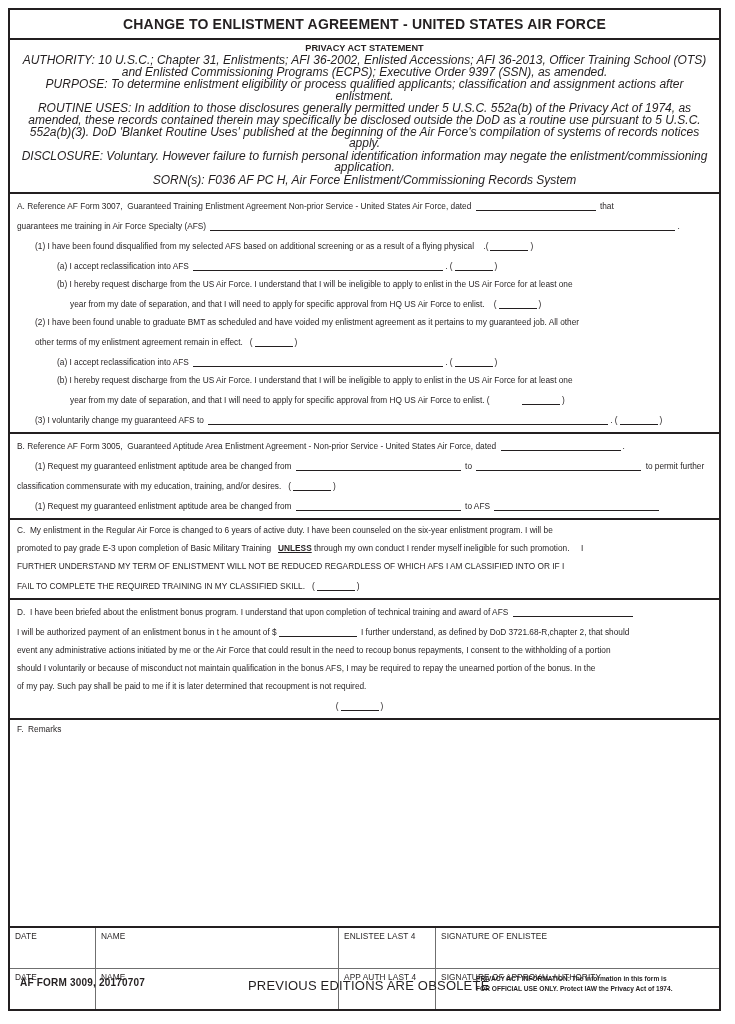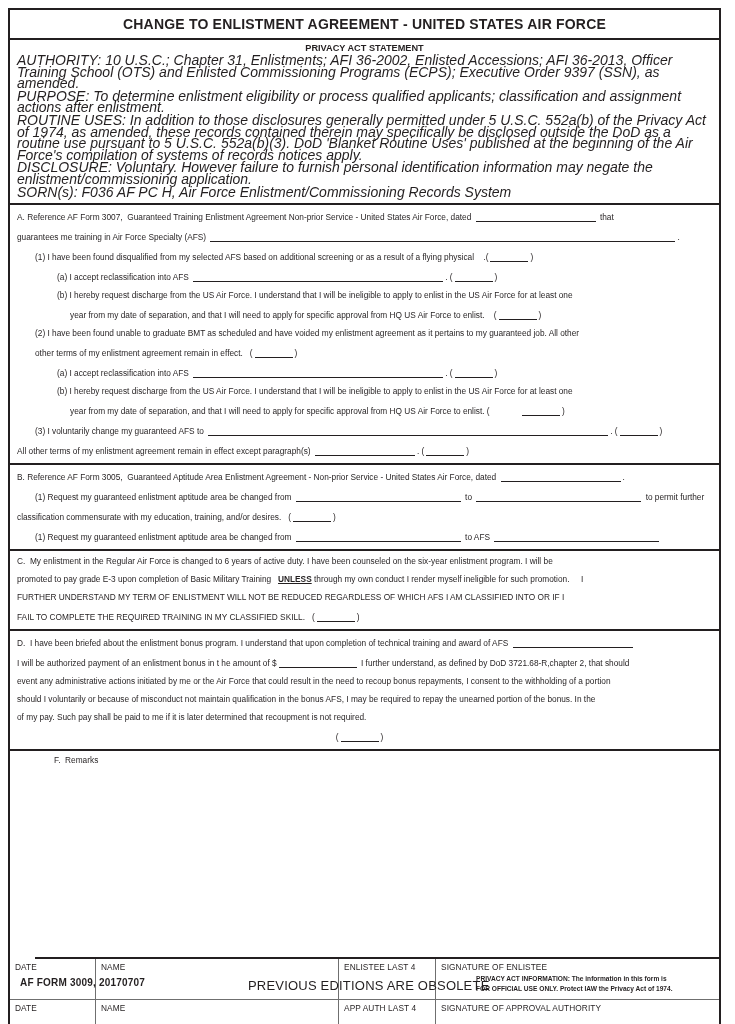--- a/index.html
+++ b/index.html
@@ -36,23 +36,23 @@
     font-weight:bold;
     padding:3px 0 2px 0;
   }
   .pa-body{
     padding:0 7px 4px 7px;
     border-bottom:2px solid #231f20;
   }
   .pa-body p{
     margin:0 0 1px 0;
     font-style:italic;
-    font-size:14px;
+    font-size:12px;
     line-height:11.6px;
-    text-align:left;
+    text-align:center;
   }
 
   
   .sec{
     padding:5px 17px 6px 7px;
     border-bottom:2px solid #231f20;
     font-size:8.3px;
     line-height:11px;
     position:relative;
   }
@@ -78,24 +78,23 @@
   }
   .fill.sm{width:38px;}
   .fill.lg{width:120px;}
   .fill.xl{width:165px;}
   .paren{letter-spacing:0;}
   .u{text-decoration:underline;font-weight:bold;}
 
   
   .remarks{
     height:198px;
-    padding:4px 19px;
+    padding:4px 7px;
     border-bottom:2px solid #231f20;
     font-size:8.3px;
-    margin-left:25px;
   }
 
   
   table.sig{
     width:100%;
     border-collapse:collapse;
     font-size:8.3px;
   }
   table.sig td{
     border:1px solid #6f6f6f;
@@ -212,25 +211,20 @@
       <span class="fill sm" style="margin-left:30px"></span><span class="paren">)</span>
     </div>
 
     <div class="ln ind1">
       <span>(3)</span>
       <span>I voluntarily change my guaranteed AFS to</span>
       <span class="fill" style="width:400px"></span><span>.</span>
       <span class="paren">(</span><span class="fill sm"></span><span class="paren">)</span>
     </div>
 
-    <div class="ln">
-      <span>All other terms of my enlistment agreement remain in effect except paragraph(s)</span>
-      <span class="fill" style="width:100px"></span><span>.</span>
-      <span class="paren">(</span><span class="fill sm"></span><span class="paren">)</span>
-    </div>
   </div>
 
   <div class="sec">
     <div class="ln">
       <span>B.</span>
       <span>Reference AF Form 3005,</span>
       &nbsp;<span>Guaranteed Aptitude Area Enlistment Agreement - Non-prior Service - United States Air Force, dated</span>
       <span class="fill lg"></span><span>.</span>
     </div>
 

